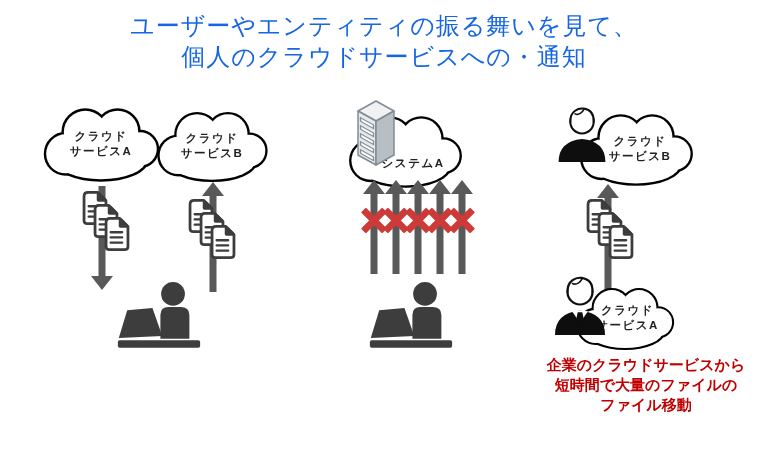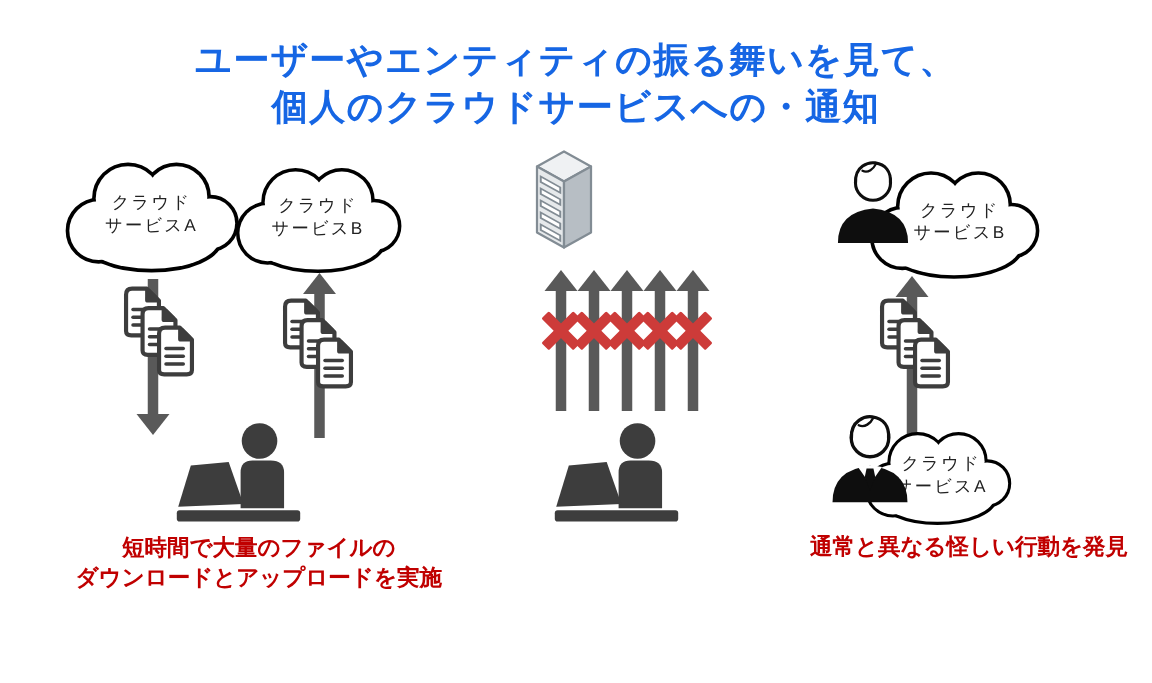--- a/index.html
+++ b/index.html
@@ -1,25 +1,25 @@
 <!DOCTYPE html>
 <html style="--title: #1666E4; --caption: #C00000; --cross: #CD3B39; --arrow: #595959; --figure: #3D3D3D;"><head>
 <meta charset="utf-8">
 <style>
   html,body{margin:0;padding:0;background:#fff;}
   body{width:768px;height:455px;overflow:hidden;font-family:"Liberation Sans",sans-serif;}
   .stage{position:relative;width:768px;height:455px;background:#fff;}
 
   .title{position:absolute;left:0;top:10px;width:768px;text-align:center;
-         font-size:24px;font-weight:bold;color:var(--title,#1666E4);line-height:31px;letter-spacing:1px;margin-top:15px;}
+         font-size:24px;font-weight:normal;color:var(--title,#1666E4);line-height:31px;letter-spacing:1px;}
 
   .cloud-box{position:absolute;}
   .cloud-box svg{position:absolute;left:0;top:0;width:100%;height:100%;}
   .cloud-label{position:absolute;left:0;right:0;top:50%;transform:translateY(-54%);
-               text-align:center;font-size:11.5px;color:#222;letter-spacing:1.5px;line-height:15px;font-weight:400;}
+               text-align:center;font-size:11.5px;color:#222;letter-spacing:1.5px;line-height:15px;font-weight:700;}
   .cloud-label.single{transform:translateY(-50%);}
 
   .arr{position:absolute;}
   .arr .shaft{position:absolute;left:50%;transform:translateX(-50%);width:7px;background:var(--arrow,#595959);}
   .arr.up .shaft{top:12px;bottom:0;}
   .arr.down .shaft{top:0;bottom:12px;}
   .arr .head{position:absolute;left:50%;transform:translateX(-50%);width:0;height:0;
              border-left:11px solid transparent;border-right:11px solid transparent;}
   .arr.up .head{top:0;border-bottom:14px solid var(--arrow,#595959);}
   .arr.down .head{bottom:0;border-top:14px solid var(--arrow,#595959);}
@@ -172,25 +172,29 @@
         <use href="#doc"></use>
       </svg>
   </div>
 
   <div class="figure" style="left:116px;top:281px;width:86px;height:68px;">
     <svg>
         <use href="#laptop-user"></use>
       </svg>
   </div>
 
-  <div class="caption" style="left:25px;top:356px;width:295px;">
-    <div>短時間で大量のファイルの</div>
-    <div>ダウンロードとアップロードを実施</div>
-  </div>
-
+
+  <div class="cloud-box" style="left:338px;top:108px;width:134px;height:88px;">
+    <svg>
+        <use href="#cloud"></use>
+      </svg>
+    <div class="cloud-label single" style="top:62%;left:12%;">
+      <div>システムA</div>
+    </div>
+  </div>
 
   <div class="arr up" style="left:363px;top:180px;width:22px;height:94px;">
     <i class="shaft"></i>
       <i class="head"></i>
   </div>
   <div class="arr up" style="left:385px;top:180px;width:22px;height:94px;">
     <i class="shaft"></i>
       <i class="head"></i>
   </div>
   <div class="arr up" style="left:407px;top:180px;width:22px;height:94px;">
@@ -282,16 +286,18 @@
         <use href="#bust"></use>
       </svg>
   </div>
   <div class="figure" style="left:549px;top:273px;width:62px;height:62px;">
     <svg>
         <use href="#bust-tie"></use>
       </svg>
   </div>
 
   <div class="caption" style="left:528px;top:355px;width:236px;">
-    <div>通常と異なる怪しい行動を発見</div>
+    <div>企業のクラウドサービスから</div>
+    <div>短時間で大量のファイルの</div>
+    <div>ファイル移動</div>
   </div>
 
 </div>
 
 </body></html>

